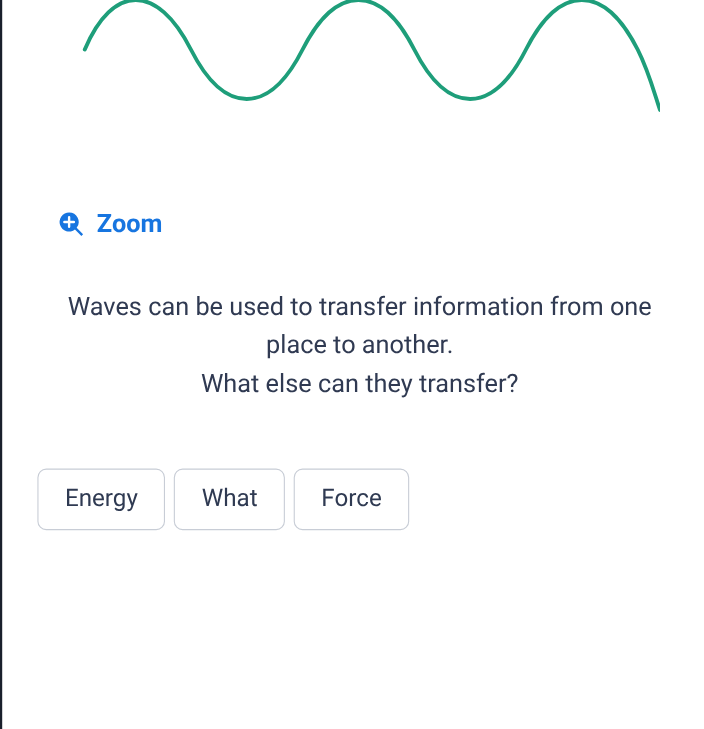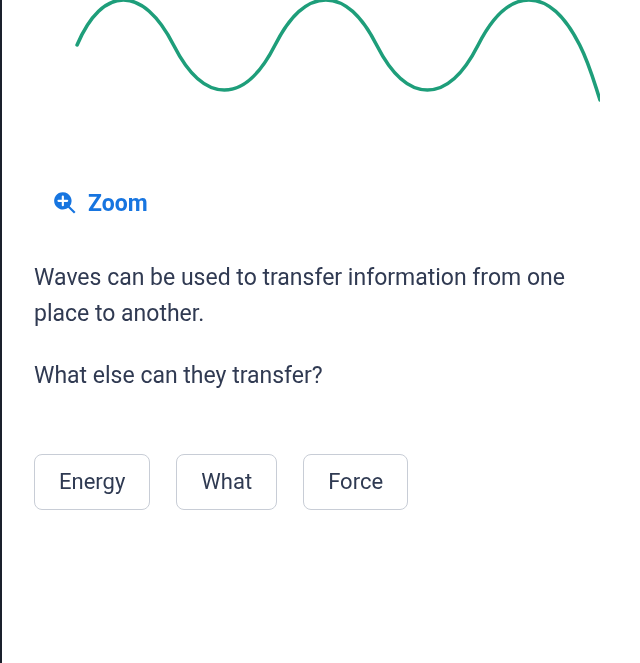--- a/index.html
+++ b/index.html
@@ -23,58 +23,58 @@
       padding: 0 40px 30px 70px;
       margin-top: -10px;
     }
     .wave-svg {
       display: block;
       width: 100%;
       height: 160px;
     }
     .zoom-button {
       display: inline-flex;
-      align-items: flex-start;
+      align-items: center;
       gap: 10px;
       margin-left: 50px;
       margin-top: 10px;
       cursor: pointer;
       color: #1775e0;
       font-weight: 700;
       font-size: 23px;
       background: none;
       border: none;
       padding: 0;
       font-family: inherit;
     }
     .zoom-icon-wrap {
       display: inline-flex;
       align-items: center;
       justify-content: center;
     }
     .question-area {
       padding: 40px 20px 30px 32px;
+      text-align: center;
     }
     .intro-text {
       font-size: 23px;
       line-height: 1.55;
       color: #303a52;
       font-weight: 400;
     }
     .question-text {
-      margin-top: 28px;
       font-size: 23px;
       line-height: 1.5;
       color: #303a52;
       font-weight: 400;
     }
     .answers {
       display: flex;
       flex-wrap: wrap;
-      gap: 26px;
+      gap: 8px;
       margin-top: 30px;
       padding: 0 32px;
     }
     .answer-btn {
       border: 1.5px solid #c8cdd6;
       background: #ffffff;
       border-radius: 8px;
       padding: 16px 24px;
       font-size: 22px;
       color: #2f3a52;

